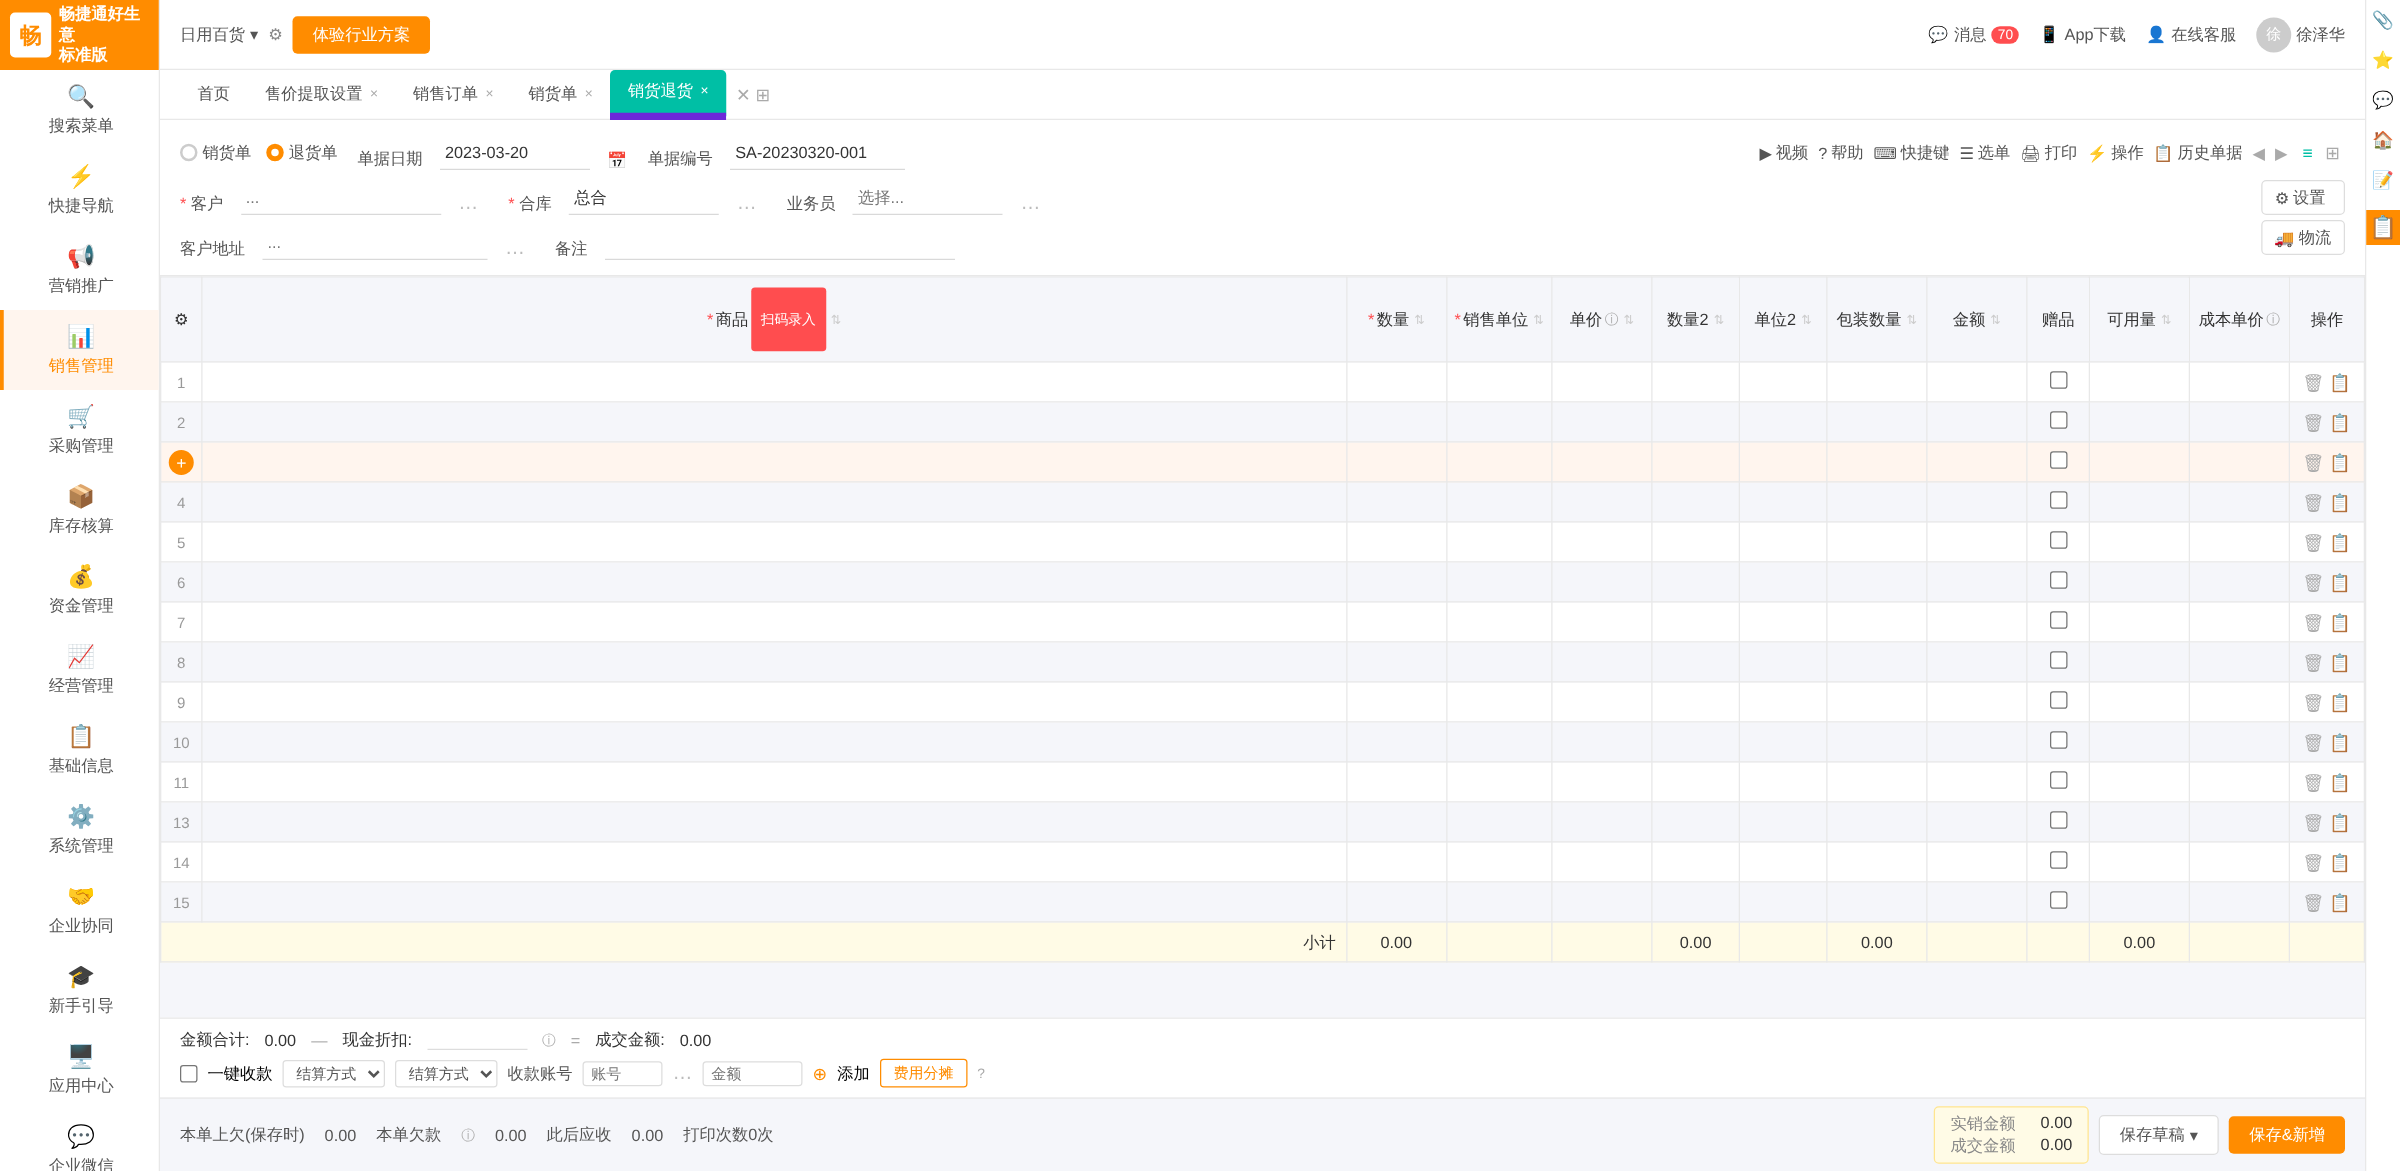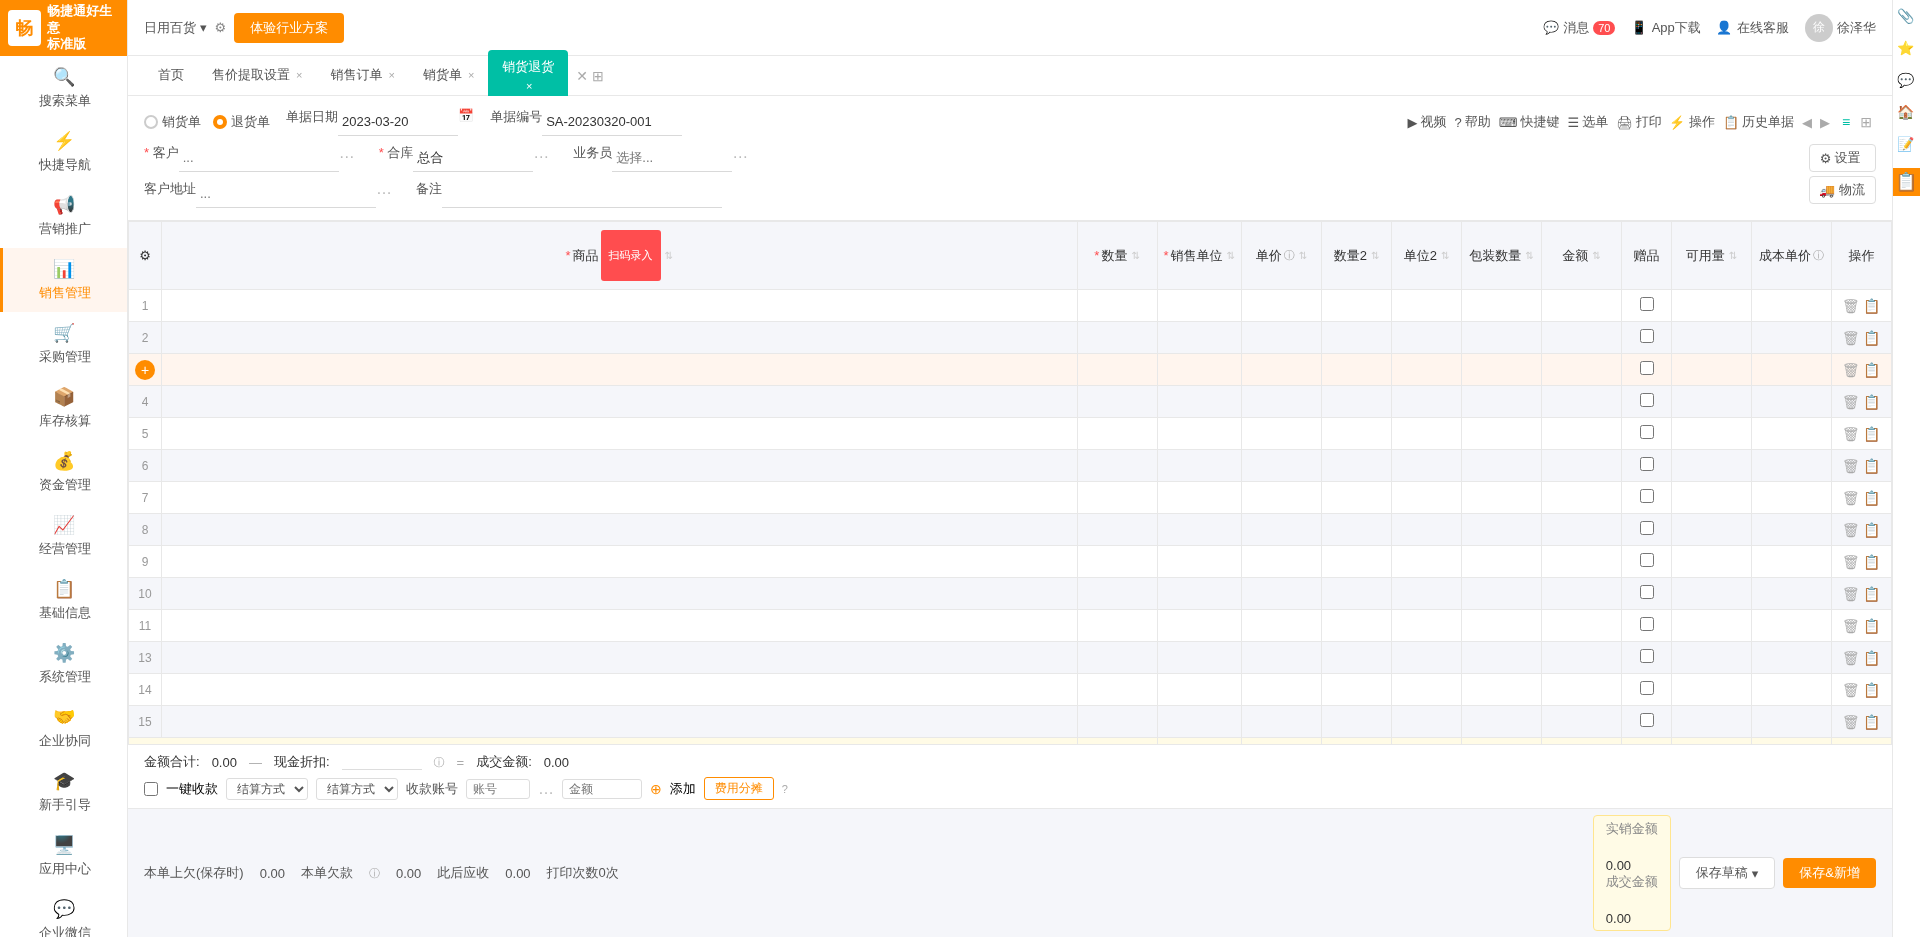--- a/index.html
+++ b/index.html
@@ -23,33 +23,33 @@
     .topbar-nav-item { color: #555; font-size: 13px; cursor: pointer; display: flex; align-items: center; gap: 4px; }
     .topbar-right { display: flex; align-items: center; gap: 16px; }
     .topbar-btn { background: #ff8c00; color: white; border: none; padding: 6px 16px; border-radius: 4px; cursor: pointer; font-size: 13px; }
     .topbar-right-item { display: flex; align-items: center; gap: 4px; color: #555; cursor: pointer; font-size: 13px; }
     .badge { background: #ff4d4f; color: white; border-radius: 10px; padding: 1px 5px; font-size: 11px; }
     .user-avatar { width: 28px; height: 28px; border-radius: 50%; background: #ccc; display: flex; align-items: center; justify-content: center; color: white; font-size: 12px; }
 
     
     .tabs { display: flex; align-items: center; background: #fff; border-bottom: 1px solid #e8e8e8; padding: 0 16px; height: 40px; }
     .tab { padding: 8px 14px; cursor: pointer; color: #555; font-size: 13px; display: flex; align-items: center; gap: 4px; border-bottom: 2px solid transparent; }
-    .tab.active { color: white; background: #00bfa5; border-radius: 4px 4px 0 0; border-bottom: 2px solid #6d28d9; flex-direction: column; }
+    .tab.active { color: white; background: #00bfa5; border-radius: 4px 4px 0 0; border-bottom: 6px solid #6d28d9; }
     .tab-close { font-size: 11px; color: #aaa; margin-left: 2px; }
     .tab.active .tab-close { color: white; }
 
     
     .content { flex: 1; overflow: hidden; display: flex; flex-direction: column; background: #f5f6fa; }
     .form-area { background: #fff; padding: 12px 16px; border-bottom: 1px solid #e8e8e8; }
     .radio-group { display: flex; align-items: center; gap: 12px; }
     .radio-item { display: flex; align-items: center; gap: 4px; cursor: pointer; font-size: 13px; color: #555; }
     .radio-circle { width: 14px; height: 14px; border-radius: 50%; border: 2px solid #ccc; display: flex; align-items: center; justify-content: center; }
     .radio-circle.checked { border-color: #ff8c00; background: #ff8c00; }
     .radio-circle.checked::after { content: ''; width: 6px; height: 6px; border-radius: 50%; background: white; }
-    .form-field { display: flex; align-items: flex-start; gap: 0; }
+    .form-field { display: flex; align-items: flex-end; gap: 14px; }
     .form-field label { color: #555; font-size: 13px; white-space: nowrap; }
     .form-field label.required::before { content: '* '; color: #ff4d4f; }
     .form-field-input { min-width: 120px; height: 28px; border: none; border-bottom: 1px solid #d9d9d9; padding: 0 4px; color: #333; background: transparent; font-size: 13px; }
     .field-dots { color: #bbb; font-size: 16px; cursor: pointer; }
     .side-btn { background: #fff; border: 1px solid #ddd; padding: 4px 10px; border-radius: 4px; cursor: pointer; font-size: 12px; color: #555; display: flex; align-items: center; gap: 3px; }
     table { width: 100%; border-collapse: collapse; font-size: 12px; }
     thead tr { background: #f5f6fa; }
     th { padding: 8px 6px; text-align: center; border: 1px solid #e8e8e8; color: #333; font-weight: 500; white-space: nowrap; position: sticky; top: 0; background: #f5f6fa; z-index: 1; }
     td { padding: 4px 6px; text-align: center; border: 1px solid #e8e8e8; color: #333; height: 32px; }
     tr:nth-child(odd) td { background: #fff; }
@@ -72,21 +72,21 @@
     .footer-checkbox { width: 14px; height: 14px; border: 1px solid #ccc; border-radius: 2px; }
     .footer-select { border: 1px solid #ddd; padding: 2px 6px; border-radius: 3px; font-size: 12px; color: #555; background: white; cursor: pointer; }
     .add-icon { color: #ff8c00; font-size: 14px; cursor: pointer; }
     .fee-btn { background: #fff; border: 1px solid #ff8c00; color: #ff8c00; padding: 2px 10px; border-radius: 3px; cursor: pointer; font-size: 12px; }
     .status-bar { background: #f5f6fa; padding: 6px 16px; display: flex; align-items: center; justify-content: space-between; font-size: 12px; color: #555; border-top: 1px solid #e8e8e8; }
     .status-bar-left { display: flex; align-items: center; gap: 16px; }
     .status-bar-right { display: flex; align-items: center; gap: 8px; }
     .save-draft-btn { background: #fff; border: 1px solid #ddd; padding: 6px 16px; border-radius: 4px; cursor: pointer; font-size: 13px; color: #555; display: flex; align-items: center; gap: 4px; }
     .save-new-btn { background: #ff8c00; color: white; border: none; padding: 6px 16px; border-radius: 4px; cursor: pointer; font-size: 13px; display: flex; align-items: center; gap: 4px; }
     .amount-summary { background: #fffbe6; border: 1px solid #ffe58f; border-radius: 4px; padding: 4px 12px; font-size: 12px; }
-    .amount-row { display: flex; justify-content: space-between; gap: 20px; flex-direction: column; }
+    .amount-row { display: flex; justify-content: space-between; gap: 20px; }
     .amount-label { color: #888; }
     .amount-value { color: #333; font-weight: 500; }
 
     
     .right-panel { width: 28px; background: #fff; border-left: 1px solid #e8e8e8; display: flex; flex-direction: column; align-items: center; padding: 8px 0; gap: 16px; }
 
     .table-container { flex: 1; overflow-y: auto; overflow-x: auto; }
     .content-inner { display: flex; flex-direction: column; height: 100%; }
 
     .header-action-group { display: flex; align-items: center; gap: 8px; font-size: 12px; color: #555; }

